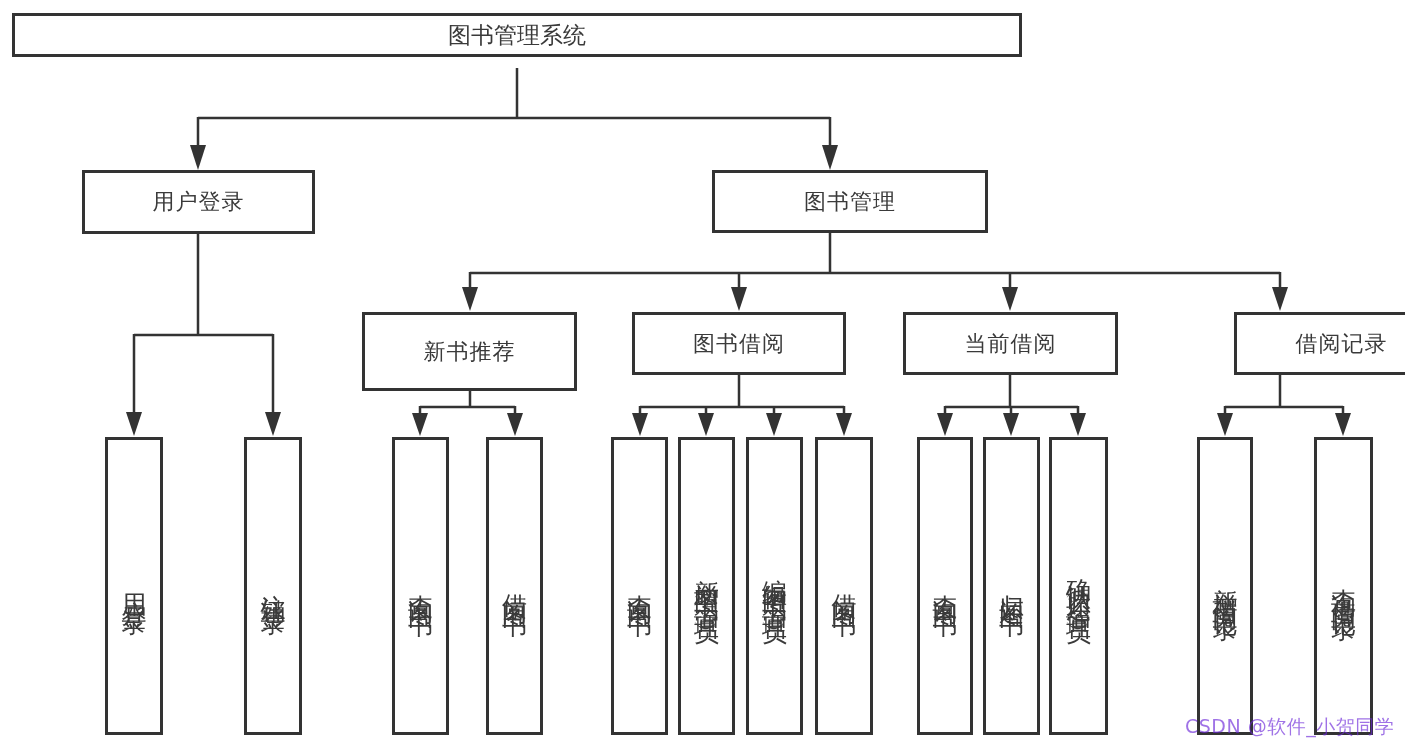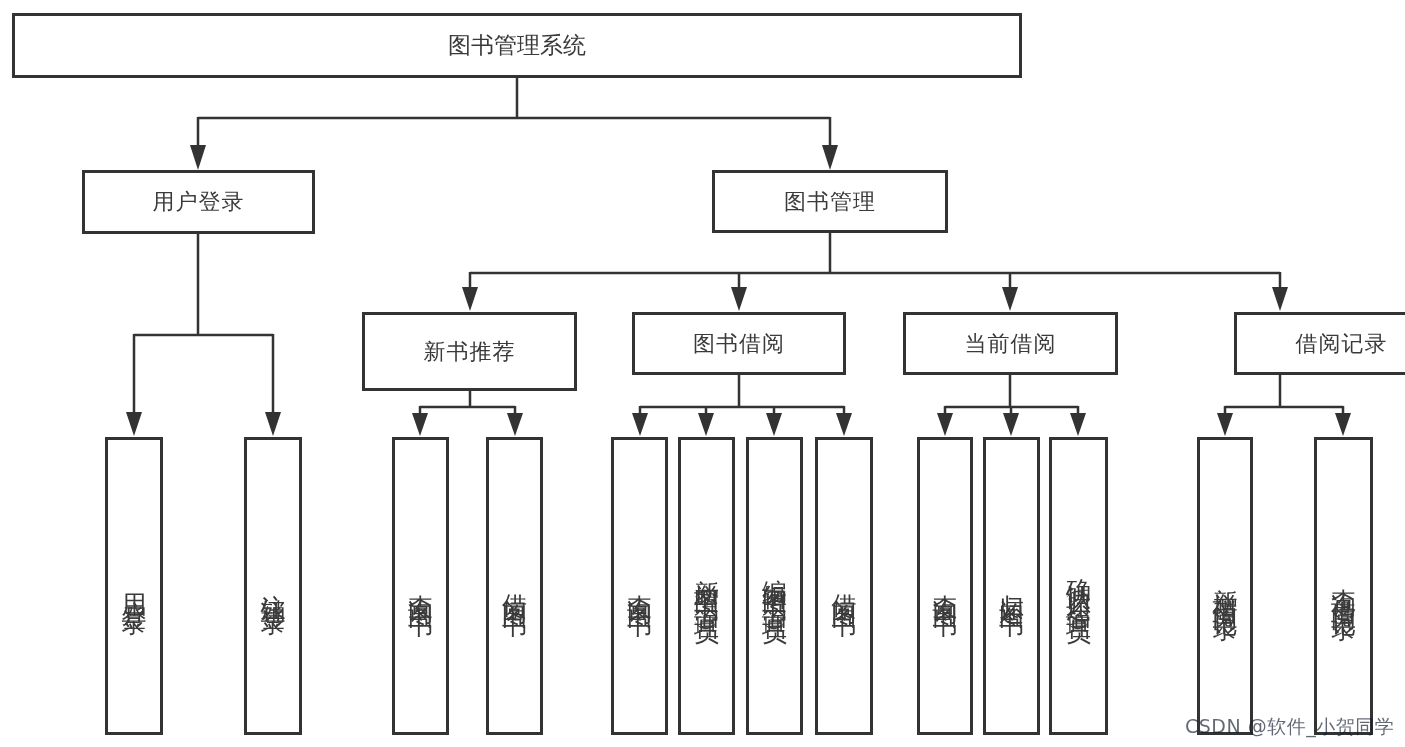--- a/index.html
+++ b/index.html
@@ -35,42 +35,42 @@
     z-index: 2;
   }
   .node.hbox {
     font-size: 22px;
     letter-spacing: 1px;
   }
   .node.root {
     left: 12px;
     top: 13px;
     width: 1010px;
-    height: 65px;
+    height: 44px;
     font-size: 23px;
   }
   .node.leaf {
     top: 437px;
     height: 298px;
   }
   .vtext {
     writing-mode: vertical-rl;
     text-orientation: mixed;
     font-size: 25px;
     line-height: 1;
     letter-spacing: 6px;
     color: #3a3a3a;
     white-space: nowrap;
   }
   .watermark {
     position: absolute;
     left: 1185px;
     top: 714px;
     font-size: 19px;
-    color: #0f172a;
+    color: #6d28d9;
     opacity: 0.65;
     z-index: 5;
     white-space: nowrap;
     letter-spacing: 0.5px;
   }
   .line {
     stroke: #333333;
     stroke-width: 2.5;
     fill: none;
   }
@@ -134,21 +134,21 @@
     </g>
   </svg>
 
   <div class="node root">
     <span>图书管理系统</span>
   </div>
 
   <div class="node hbox" style="left:82px; top:170px; width:233px; height:64px;">
     <span>用户登录</span>
   </div>
-  <div class="node hbox" style="left:712px; top:170px; width:236px; height:63px;">
+  <div class="node hbox" style="left:712px; top:170px; width:276px; height:63px;">
     <span>图书管理</span>
   </div>
 
   <div class="node hbox" style="left:362px; top:312px; width:215px; height:79px;">
     <span>新书推荐</span>
   </div>
   <div class="node hbox" style="left:903px; top:312px; width:215px; height:63px;">
     <span>当前借阅</span>
   </div>
   <div class="node hbox" style="left:632px; top:312px; width:214px; height:63px;">

